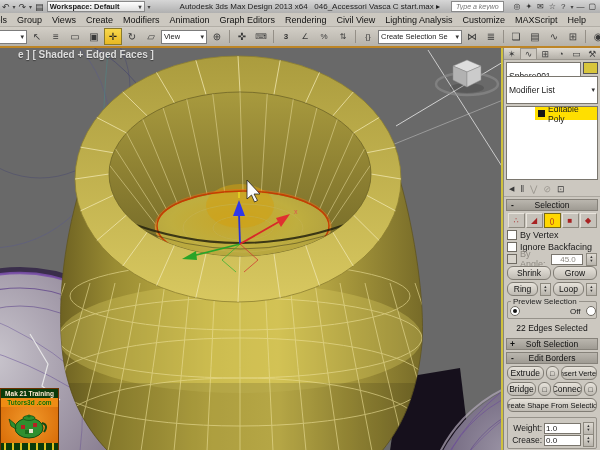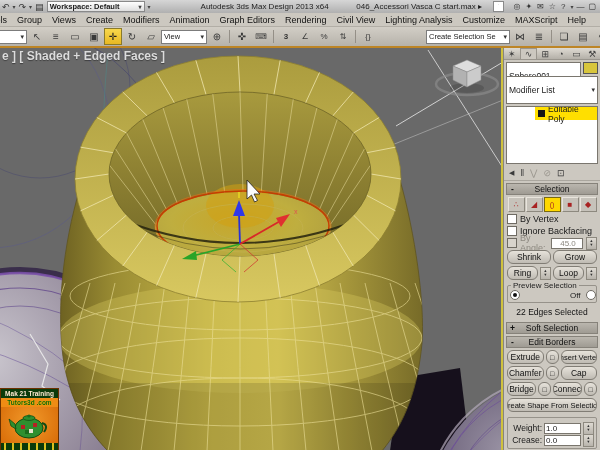--- a/index.html
+++ b/index.html
@@ -5,21 +5,21 @@
   html,body{margin:0;padding:0;overflow:hidden;}
   body{width:600px;height:450px;font-family:"Liberation Sans",sans-serif;font-size:9px;color:#1a1a1a;background:#888;}
   .app{width:600px;height:450px;position:relative;background:#c6c2ba;overflow:hidden;}
 
   
   .titlebar{height:13px;background:linear-gradient(#d6d6d6,#b0b0b0);display:flex;align-items:center;gap:3px;padding:0 2px;font-size:8px;white-space:nowrap;}
   .qat-ic{color:#333;font-size:9px;line-height:10px;cursor:default;}
   .mini-caret{font-size:6px;color:#444;}
   .ws-dd{background:linear-gradient(#fefefe,#dedede);border:1px solid #898989;height:9px;display:flex;align-items:center;gap:19px;padding:0 2px;font-weight:bold;font-size:7.5px;}
   .win-title{margin-left:26px;color:#1c1c1c;font-size:8px;}
-  .win-title b{font-weight:normal;margin-left:21px;}
+  .win-title b{font-weight:normal;}
   .search-wrap{margin-left:8px;background:#fff;border:1px solid #8a8a8a;height:9px;width:86px;display:flex;align-items:center;padding:0 2px;}
   .search-wrap input{border:none;outline:none;width:100%;font-size:7px;font-style:italic;color:#777;background:transparent;font-family:"Liberation Sans",sans-serif;}
   .ic-row{display:flex;gap:5px;margin-left:6px;align-items:center;color:#333;font-size:8px;}
   .winbtns{margin-left:auto;display:flex;gap:4px;font-size:8px;color:#222;padding-right:2px;}
 
   
   .menubar{height:13px;background:#ccc8c0;display:flex;align-items:center;overflow:hidden;border-bottom:1px solid #b2aea6;}
   .menu-item{padding:0 5px;font-size:9px;color:#111;cursor:default;}
   .menu-item:first-child{margin-left:-19px;}
 
@@ -31,21 +31,21 @@
   .tbsep{width:1px;height:13px;background:#948f87;margin:0 2px;flex:none;}
   .tb-dd{background:#fff;border:1px solid #7c7c7c;height:12px;display:flex;align-items:center;font-size:7.5px;padding:0 2px;gap:2px;flex:none;color:#222;}
   .tb-dd .cv{overflow:hidden;white-space:nowrap;}
   .snap3{font-size:8px;font-weight:bold;color:#333;}
 
   .orange-line{height:2px;background:#bd8526;}
 
   
   .workarea{display:flex;height:403px;}
   .viewport{width:503px;position:relative;background:#696969;overflow:hidden;flex:none;}
-  .vp-label{position:absolute;top:1px;left:2px;color:#dcdcdc;font-size:12px;font-weight:bold;z-index:5;text-shadow:0 1px 1px #00000066;}
+  .vp-label{position:absolute;top:1px;left:18px;color:#dcdcdc;font-size:10px;font-weight:bold;z-index:5;text-shadow:0 1px 1px #00000066;}
   .vp-right-border{position:absolute;top:0;right:0;width:2px;height:100%;background:#cfc13e;z-index:6;}
   .viewcube-hit{position:absolute;left:437px;top:4px;width:62px;height:46px;z-index:5;}
 
   
   .watermark{position:absolute;left:0;bottom:0;width:57px;z-index:7;border:1px solid #6a3000;background:#e07c12;font-weight:bold;text-align:center;}
   .wm1{background:#0a3a0a;color:#ffe9d2;font-size:6.5px;line-height:9px;white-space:nowrap;overflow:hidden;}
   .wm2{background:#ef8c14;color:#0c5c0c;font-size:6.5px;line-height:9px;text-shadow:0 0 1px #ffe800;white-space:nowrap;overflow:hidden;}
   .wm-img{height:36px;display:flex;align-items:center;justify-content:center;background:radial-gradient(circle at 50% 40%,#f29a2a,#d86c08);}
   .wm3{background:#0a3a0a;height:7px;background-image:repeating-linear-gradient(90deg,#0a3a0a 0 3px,#d8c020 3px 5px,#0a3a0a 5px 8px);}
 
@@ -163,21 +163,21 @@
     <span class="tbsep"></span>
     <span class="tb">✜</span>
     <span class="tb sm">⌨</span>
     <span class="tbsep"></span>
     <span class="tb snap3">3</span>
     <span class="tb sm">∠</span>
     <span class="tb sm">%</span>
     <span class="tb sm">⇅</span>
     <span class="tbsep"></span>
     <span class="tb sm">{}</span>
-    <span class="tb-dd" style="width:78px;margin-left:48px;">
+    <span class="tb-dd" style="width:78px;">
         <span class="cv">Create Selection Se</span>
         <span class="dd-caret">▾</span>
       </span>
     <span class="tb">⋈</span>
     <span class="tb">≣</span>
     <span class="tbsep"></span>
     <span class="tb">❏</span>
     <span class="tb">▤</span>
     <span class="tb">∿</span>
     <span class="tb">⊞</span>
@@ -492,25 +492,20 @@
           <span class="pm">-</span>
           <span class="rt">Edit Borders</span>
         </div>
       <div class="ro-c">
         <div class="b2">
           <span class="btn">Extrude</span>
             <span class="btn sbox">□</span>
           <span class="btn" style="font-size:7.5px;">Insert Vertex</span>
         </div>
         <div class="b2">
-          <span class="btn">Chamfer</span>
-            <span class="btn sbox">□</span>
-          <span class="btn">Cap</span>
-        </div>
-        <div class="b2">
           <span class="btn">Bridge</span>
             <span class="btn sbox">□</span>
           <span class="btn">Connect</span>
             <span class="btn sbox">□</span>
         </div>
         <div class="b2">
             <span class="btn" style="font-size:7.5px;">Create Shape From Selection</span>
           </div>
         <div class="gbox">
           <div class="numrow">

